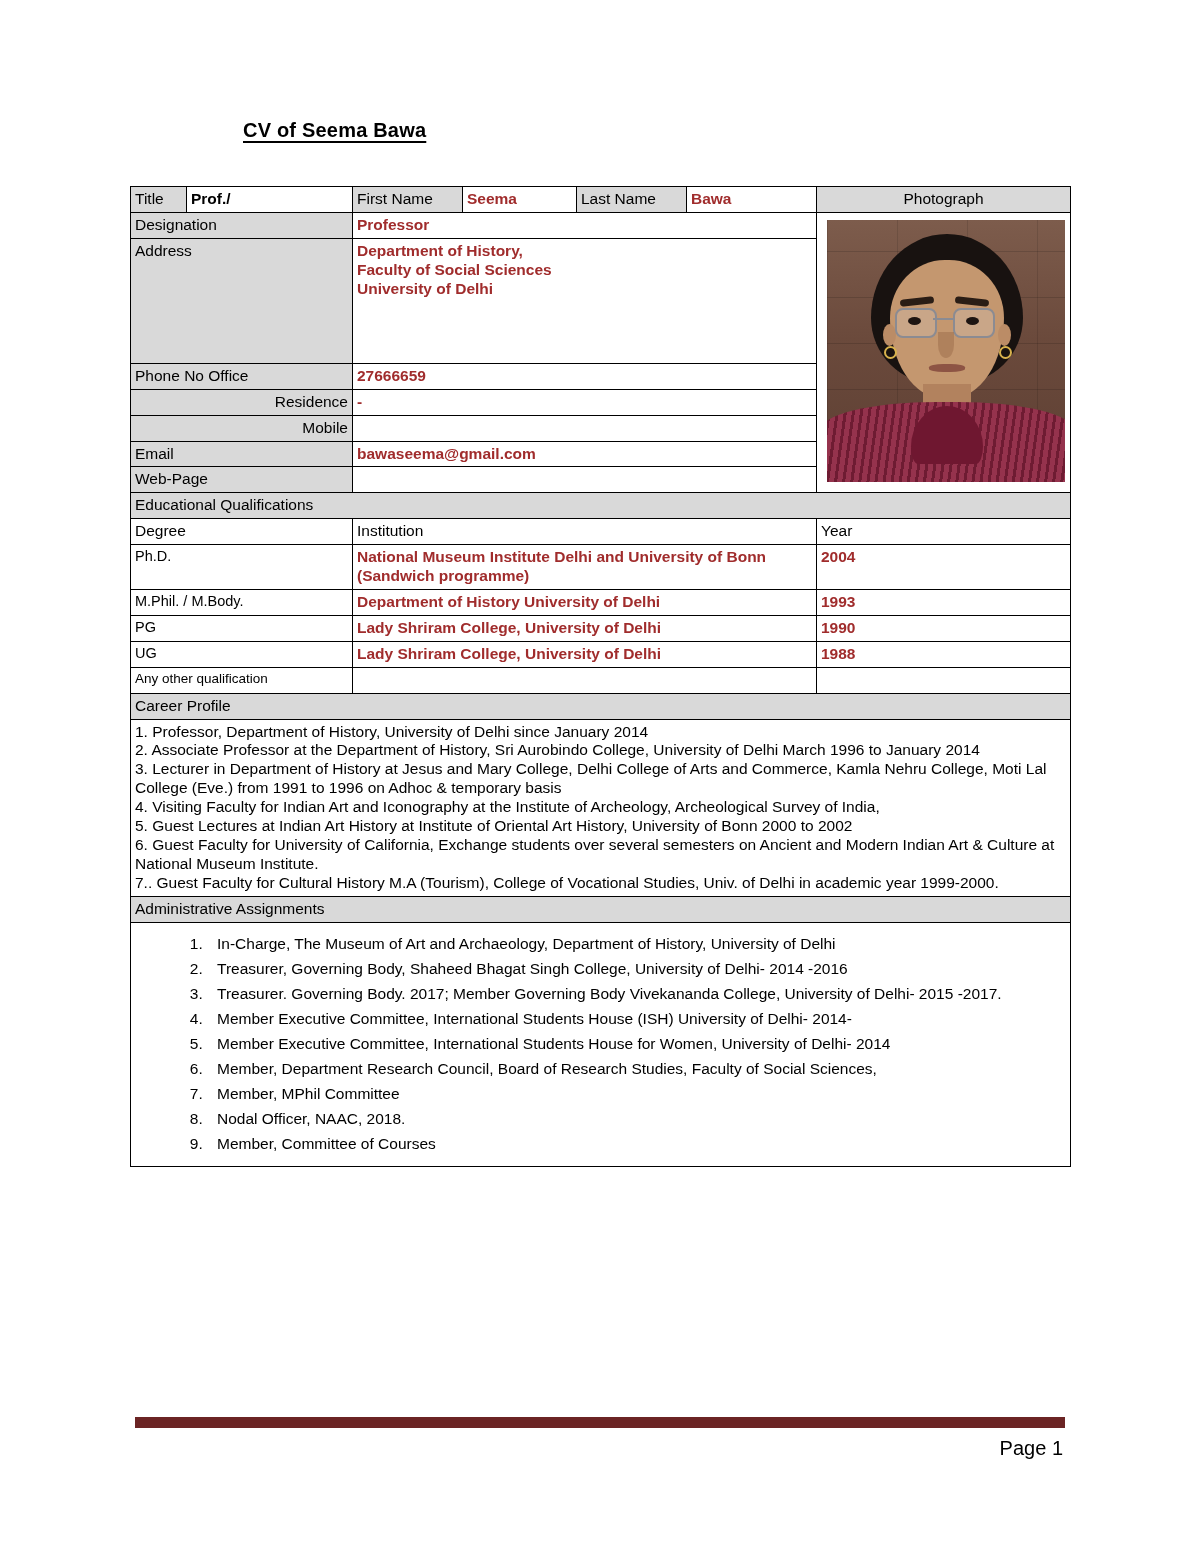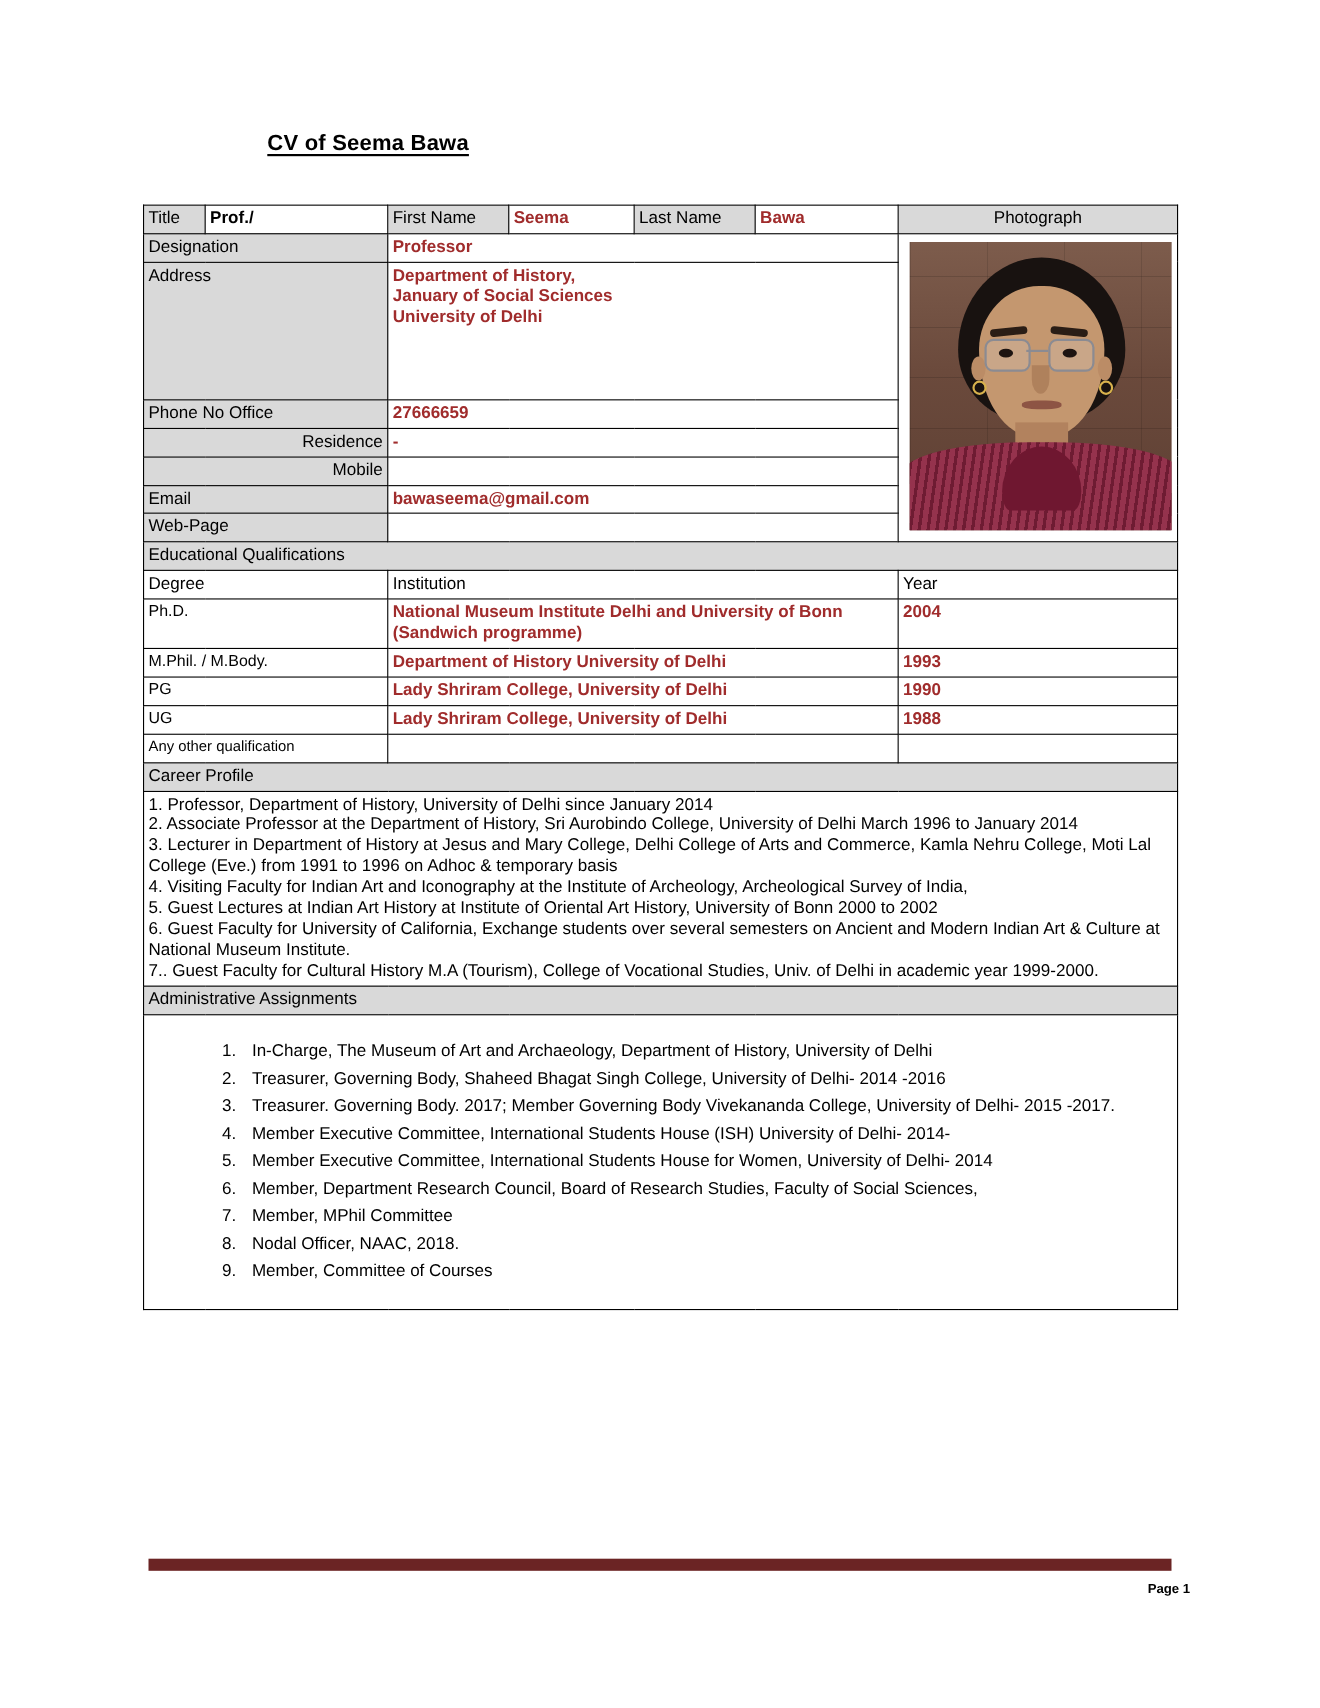--- a/index.html
+++ b/index.html
@@ -240,24 +240,24 @@
   .footer-bar {
     position: absolute;
     left: 135px;
     top: 1417px;
     width: 930px;
     height: 11px;
     background: #6B2424;
   }
   .page-num {
     position: absolute;
-    right: 118px;
+    right: 137px;
     top: 1437px;
-    font-size: 12px;
-    font-weight: bold;
+    font-size: 20px;
+    font-weight: normal;
   }
 </style>
 </head>
 <body>
 
 <div class="page">
 
   <div class="doc-title">CV of Seema Bawa</div>
 
   <table class="cv">
@@ -311,21 +311,21 @@
               <div class="pt-collar"></div>
             </div>
           </div>
         </td>
       </tr>
 
       <tr>
         <td class="lbl" colspan="2" style="height:118px">Address</td>
         <td class="val-red" colspan="4">
           <div> Department of History,</div>
-          <div>January of Social Sciences</div>
+          <div>Faculty of Social Sciences</div>
           <div>University of Delhi</div>
         </td>
       </tr>
 
       <tr>
         <td class="lbl" colspan="2">Phone No    Office</td>
         <td class="val-red" colspan="4">27666659</td>
       </tr>
 
       <tr>
@@ -397,21 +397,21 @@
           <p class="ln">5. Guest Lectures at Indian Art History at Institute of Oriental Art History, University of Bonn 2000 to 2002</p>
           <p class="ln">6. Guest Faculty for University of California, Exchange students over several semesters on Ancient and Modern Indian Art &amp; Culture at National Museum Institute.</p>
           <p class="ln">7.. Guest Faculty for Cultural History M.A (Tourism), College of Vocational Studies, Univ. of Delhi in academic year 1999-2000.</p>
         </td>
       </tr>
 
       <tr>
         <td class="sechead" colspan="7">Administrative Assignments</td>
       </tr>
       <tr>
-        <td colspan="7" style="padding:16px">
+        <td colspan="7" style="padding:4px">
           <ol class="admin-list">
             <li>In-Charge, The Museum of Art and Archaeology, Department of History, University of Delhi</li>
             <li>Treasurer, Governing Body, Shaheed Bhagat Singh College, University of Delhi- 2014 -2016</li>
             <li>Treasurer. Governing Body. 2017; Member Governing Body Vivekananda College, University of Delhi- 2015 -2017.</li>
             <li>Member Executive Committee, International Students House (ISH) University of Delhi- 2014-</li>
             <li>Member Executive Committee, International Students House for Women, University of Delhi- 2014</li>
             <li>Member, Department Research Council, Board of Research Studies, Faculty of Social Sciences,</li>
             <li> Member, MPhil Committee</li>
             <li>Nodal Officer, NAAC, 2018.</li>
             <li> Member, Committee of Courses</li>

